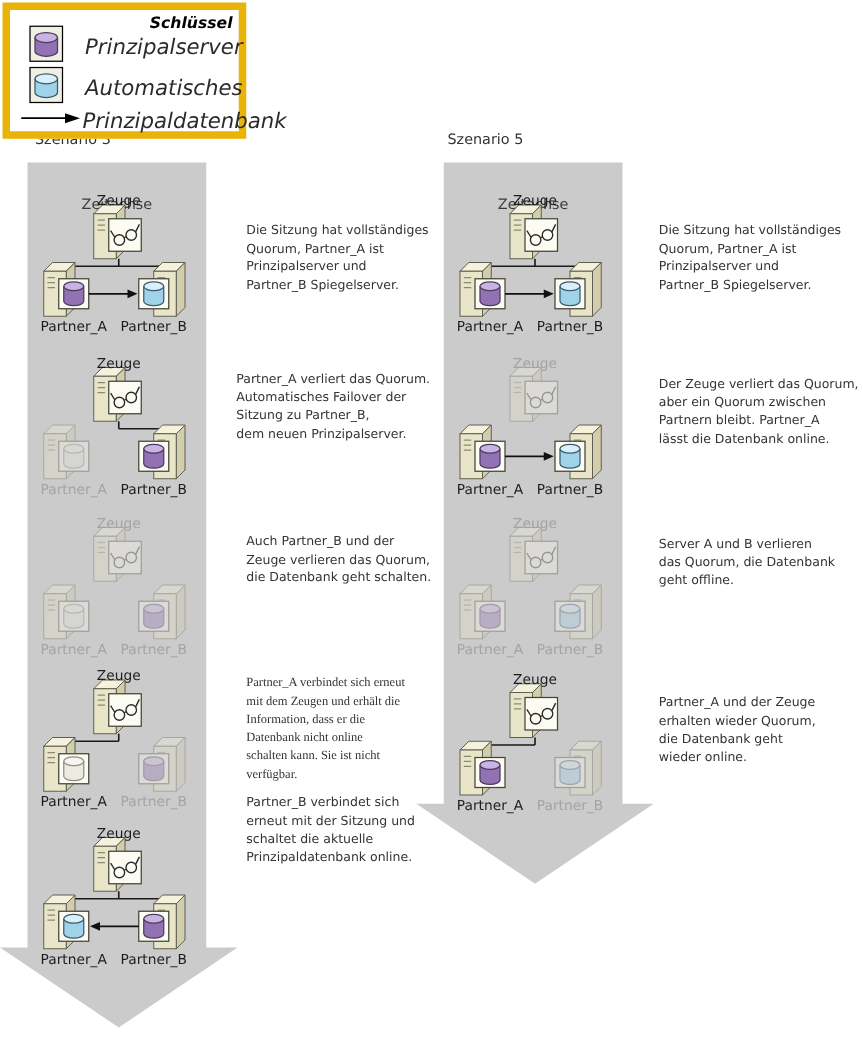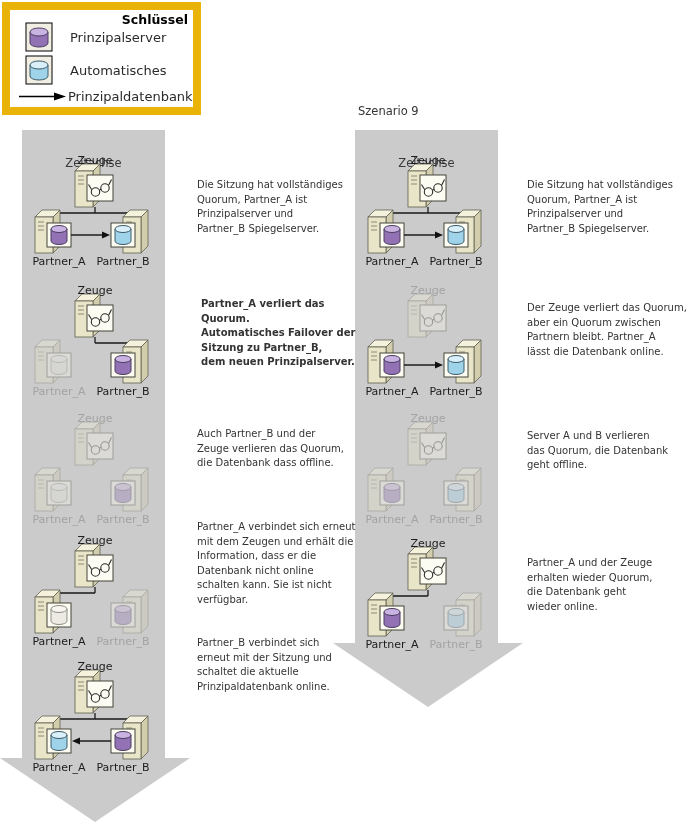--- a/index.html
+++ b/index.html
@@ -1,22 +1,22 @@
 <!DOCTYPE html>
 <html><head>
 <meta charset="utf-8">
 <style>
   html,body{margin:0;padding:0;background:#fff;}
   body{font-family:"DejaVu Sans","Liberation Sans",sans-serif;color:#2b2b2b;}
   .canvas{position:relative;width:690px;height:830px;background:#fff;overflow:hidden;}
   .bg{position:absolute;left:0;top:0;z-index:0;}
-  .legend{position:absolute;left:2px;top:2px;width:183px;height:97px;border:8px solid #eab308;background:#fff;z-index:3;}
+  .legend{position:absolute;left:2px;top:2px;width:183px;height:97px;border:6px solid #eab308;background:#fff;z-index:3;font-style:italic;}
   .legend-title{position:absolute;right:5px;top:2px;font-size:12.5px;font-weight:bold;color:#000;}
   .legend-icon{position:absolute;}
-  .legend-label{position:absolute;font-size:13px;color:#2b2b2b;white-space:nowrap;}
+  .legend-label{position:absolute;font-size:17px;color:#2b2b2b;white-space:nowrap;}
   .scn-title{position:absolute;font-size:11.5px;color:#333;z-index:2;white-space:nowrap;}
   .timeline-label{position:absolute;font-size:11.5px;color:#3a3a3a;text-align:center;z-index:2;margin-top:20px;}
   .step{position:absolute;z-index:2;}
   .step-text{position:absolute;z-index:2;font-size:10px;line-height:14.5px;color:#333;white-space:pre-line;width:170px;}
   svg text{font-family:"DejaVu Sans","Liberation Sans",sans-serif;}
 </style>
 </head>
 <body>
 
 <div class="canvas">
@@ -44,21 +44,21 @@
     <span class="legend-label" style="left:60px;top:53px">Automatisches</span>
 
     <svg class="legend-icon" style="left:8px;top:80px" width="52" height="13">
       <line x1="1" y1="6.5" x2="37" y2="6.5" stroke="#000" stroke-width="1.4"></line>
       <polygon points="48,6.5 36,2.5 36,10.5" fill="#000"></polygon>
     </svg>
     <span class="legend-label" style="left:58px;top:79px">Prinzipaldatenbank</span>
   </div>
 
   <div class="scn-title" style="left:28px;top:104px">Szenario 3</div>
-  <div class="scn-title" style="left:358px;top:104px">Szenario 9</div>
+  <div class="scn-title" style="left:358px;top:104px">Szenario 5</div>
 
   <div class="timeline-label" style="left:22px;top:136px;width:143px">Zeitachse</div>
   <div class="timeline-label" style="left:355px;top:136px;width:143px">Zeitachse</div>
 
   <div id="steps-root">
       <div class="step" style="left: 13px; top: 153px;"><svg width="160" height="118">
           <path d="M82 54 L82 60 M40 60 L122 60 M40 60 L40 64 M122 60 L122 64" fill="none" stroke="#1a1a1a" stroke-width="1.3"></path>
           <g>
       <polygon points="62,18 69,11 87,11 80,18" fill="#f4f1dc" stroke="#5f5f50" stroke-width="0.8"></polygon>
     <polygon points="80,18 87,11 87,47 80,54" fill="#d2cead" stroke="#5f5f50" stroke-width="0.8"></polygon>
@@ -146,21 +146,21 @@
     <rect x="110" y="64" width="18" height="36" fill="#e9e5c8" stroke="#5f5f50" stroke-width="0.8"></rect>
     <line x1="113" y1="69" x2="119" y2="69" stroke="#8a8a74"></line>
     <line x1="113" y1="73" x2="119" y2="73" stroke="#8a8a74"></line>
     <line x1="113" y1="77" x2="119" y2="77" stroke="#8a8a74"></line>
             <rect x="98" y="70" width="24" height="24" fill="#fdfcf2" stroke="#44443a" stroke-width="1"></rect>
             <path d="M102 76 L102 88 A8 3.5 0 0 0 118 88 L118 76" fill="#9272b4" stroke="#4a3c5e" stroke-width="1"></path>
     <ellipse cx="110" cy="76" rx="8" ry="3.5" fill="#c9b3e2" stroke="#4a3c5e" stroke-width="1"></ellipse>
           </g>
     <text x="110" y="112" text-anchor="middle" font-size="11" fill="#1c1c1c">Partner_B</text>
         </svg></div>
-      <div class="step-text" style="left: 201px; top: 297px; font-weight: bold;">Partner_A verliert das Quorum.
+      <div class="step-text" style="left: 189px; top: 297px;">Partner_A verliert das Quorum.
 Automatisches Failover der
 Sitzung zu Partner_B,
 dem neuen Prinzipalserver.</div>
       <div class="step" style="left: 13px; top: 411px;"><svg width="160" height="118">
           <g opacity="0.32">
       <polygon points="62,18 69,11 87,11 80,18" fill="#f4f1dc" stroke="#5f5f50" stroke-width="0.8"></polygon>
     <polygon points="80,18 87,11 87,47 80,54" fill="#d2cead" stroke="#5f5f50" stroke-width="0.8"></polygon>
     <rect x="62" y="18" width="18" height="36" fill="#e9e5c8" stroke="#5f5f50" stroke-width="0.8"></rect>
     <line x1="65" y1="23" x2="71" y2="23" stroke="#8a8a74"></line>
     <line x1="65" y1="27" x2="71" y2="27" stroke="#8a8a74"></line>
@@ -195,21 +195,21 @@
     <line x1="113" y1="73" x2="119" y2="73" stroke="#8a8a74"></line>
     <line x1="113" y1="77" x2="119" y2="77" stroke="#8a8a74"></line>
             <rect x="98" y="70" width="24" height="24" fill="#fdfcf2" stroke="#44443a" stroke-width="1"></rect>
             <path d="M102 76 L102 88 A8 3.5 0 0 0 118 88 L118 76" fill="#9272b4" stroke="#4a3c5e" stroke-width="1"></path>
     <ellipse cx="110" cy="76" rx="8" ry="3.5" fill="#c9b3e2" stroke="#4a3c5e" stroke-width="1"></ellipse>
           </g>
     <text x="110" y="112" text-anchor="middle" font-size="11" fill="#a3a3a3">Partner_B</text>
         </svg></div>
       <div class="step-text" style="left: 197px; top: 427px;">Auch Partner_B und der
 Zeuge verlieren das Quorum,
-die Datenbank dass offline.</div>
+die Datenbank geht schalten.</div>
       <div class="step" style="left: 13px; top: 533px;"><svg width="160" height="118">
           <path d="M82 54 L82 60 M82 60 L40 60 L40 64" fill="none" stroke="#1a1a1a" stroke-width="1.3"></path>
           <g>
       <polygon points="62,18 69,11 87,11 80,18" fill="#f4f1dc" stroke="#5f5f50" stroke-width="0.8"></polygon>
     <polygon points="80,18 87,11 87,47 80,54" fill="#d2cead" stroke="#5f5f50" stroke-width="0.8"></polygon>
     <rect x="62" y="18" width="18" height="36" fill="#e9e5c8" stroke="#5f5f50" stroke-width="0.8"></rect>
     <line x1="65" y1="23" x2="71" y2="23" stroke="#8a8a74"></line>
     <line x1="65" y1="27" x2="71" y2="27" stroke="#8a8a74"></line>
     <line x1="65" y1="31" x2="71" y2="31" stroke="#8a8a74"></line>
             <rect x="74" y="22" width="26" height="26" fill="#fdfcf2" stroke="#44443a" stroke-width="1"></rect>
@@ -240,21 +240,21 @@
     <rect x="110" y="64" width="18" height="36" fill="#e9e5c8" stroke="#5f5f50" stroke-width="0.8"></rect>
     <line x1="113" y1="69" x2="119" y2="69" stroke="#8a8a74"></line>
     <line x1="113" y1="73" x2="119" y2="73" stroke="#8a8a74"></line>
     <line x1="113" y1="77" x2="119" y2="77" stroke="#8a8a74"></line>
             <rect x="98" y="70" width="24" height="24" fill="#fdfcf2" stroke="#44443a" stroke-width="1"></rect>
             <path d="M102 76 L102 88 A8 3.5 0 0 0 118 88 L118 76" fill="#9272b4" stroke="#4a3c5e" stroke-width="1"></path>
     <ellipse cx="110" cy="76" rx="8" ry="3.5" fill="#c9b3e2" stroke="#4a3c5e" stroke-width="1"></ellipse>
           </g>
     <text x="110" y="112" text-anchor="middle" font-size="11" fill="#a3a3a3">Partner_B</text>
         </svg></div>
-      <div class="step-text" style="left: 197px; top: 520px;">Partner_A verbindet sich erneut
+      <div class="step-text" style="left: 197px; top: 540px; font-family: Liberation Serif, serif;">Partner_A verbindet sich erneut
 mit dem Zeugen und erhält die
 Information, dass er die
 Datenbank nicht online
 schalten kann. Sie ist nicht
 verfügbar.</div>
       <div class="step" style="left: 13px; top: 659px;"><svg width="160" height="118">
           <path d="M82 54 L82 60 M40 60 L122 60 M40 60 L40 64 M122 60 L122 64" fill="none" stroke="#1a1a1a" stroke-width="1.3"></path>
           <g>
       <polygon points="62,18 69,11 87,11 80,18" fill="#f4f1dc" stroke="#5f5f50" stroke-width="0.8"></polygon>
     <polygon points="80,18 87,11 87,47 80,54" fill="#d2cead" stroke="#5f5f50" stroke-width="0.8"></polygon>

